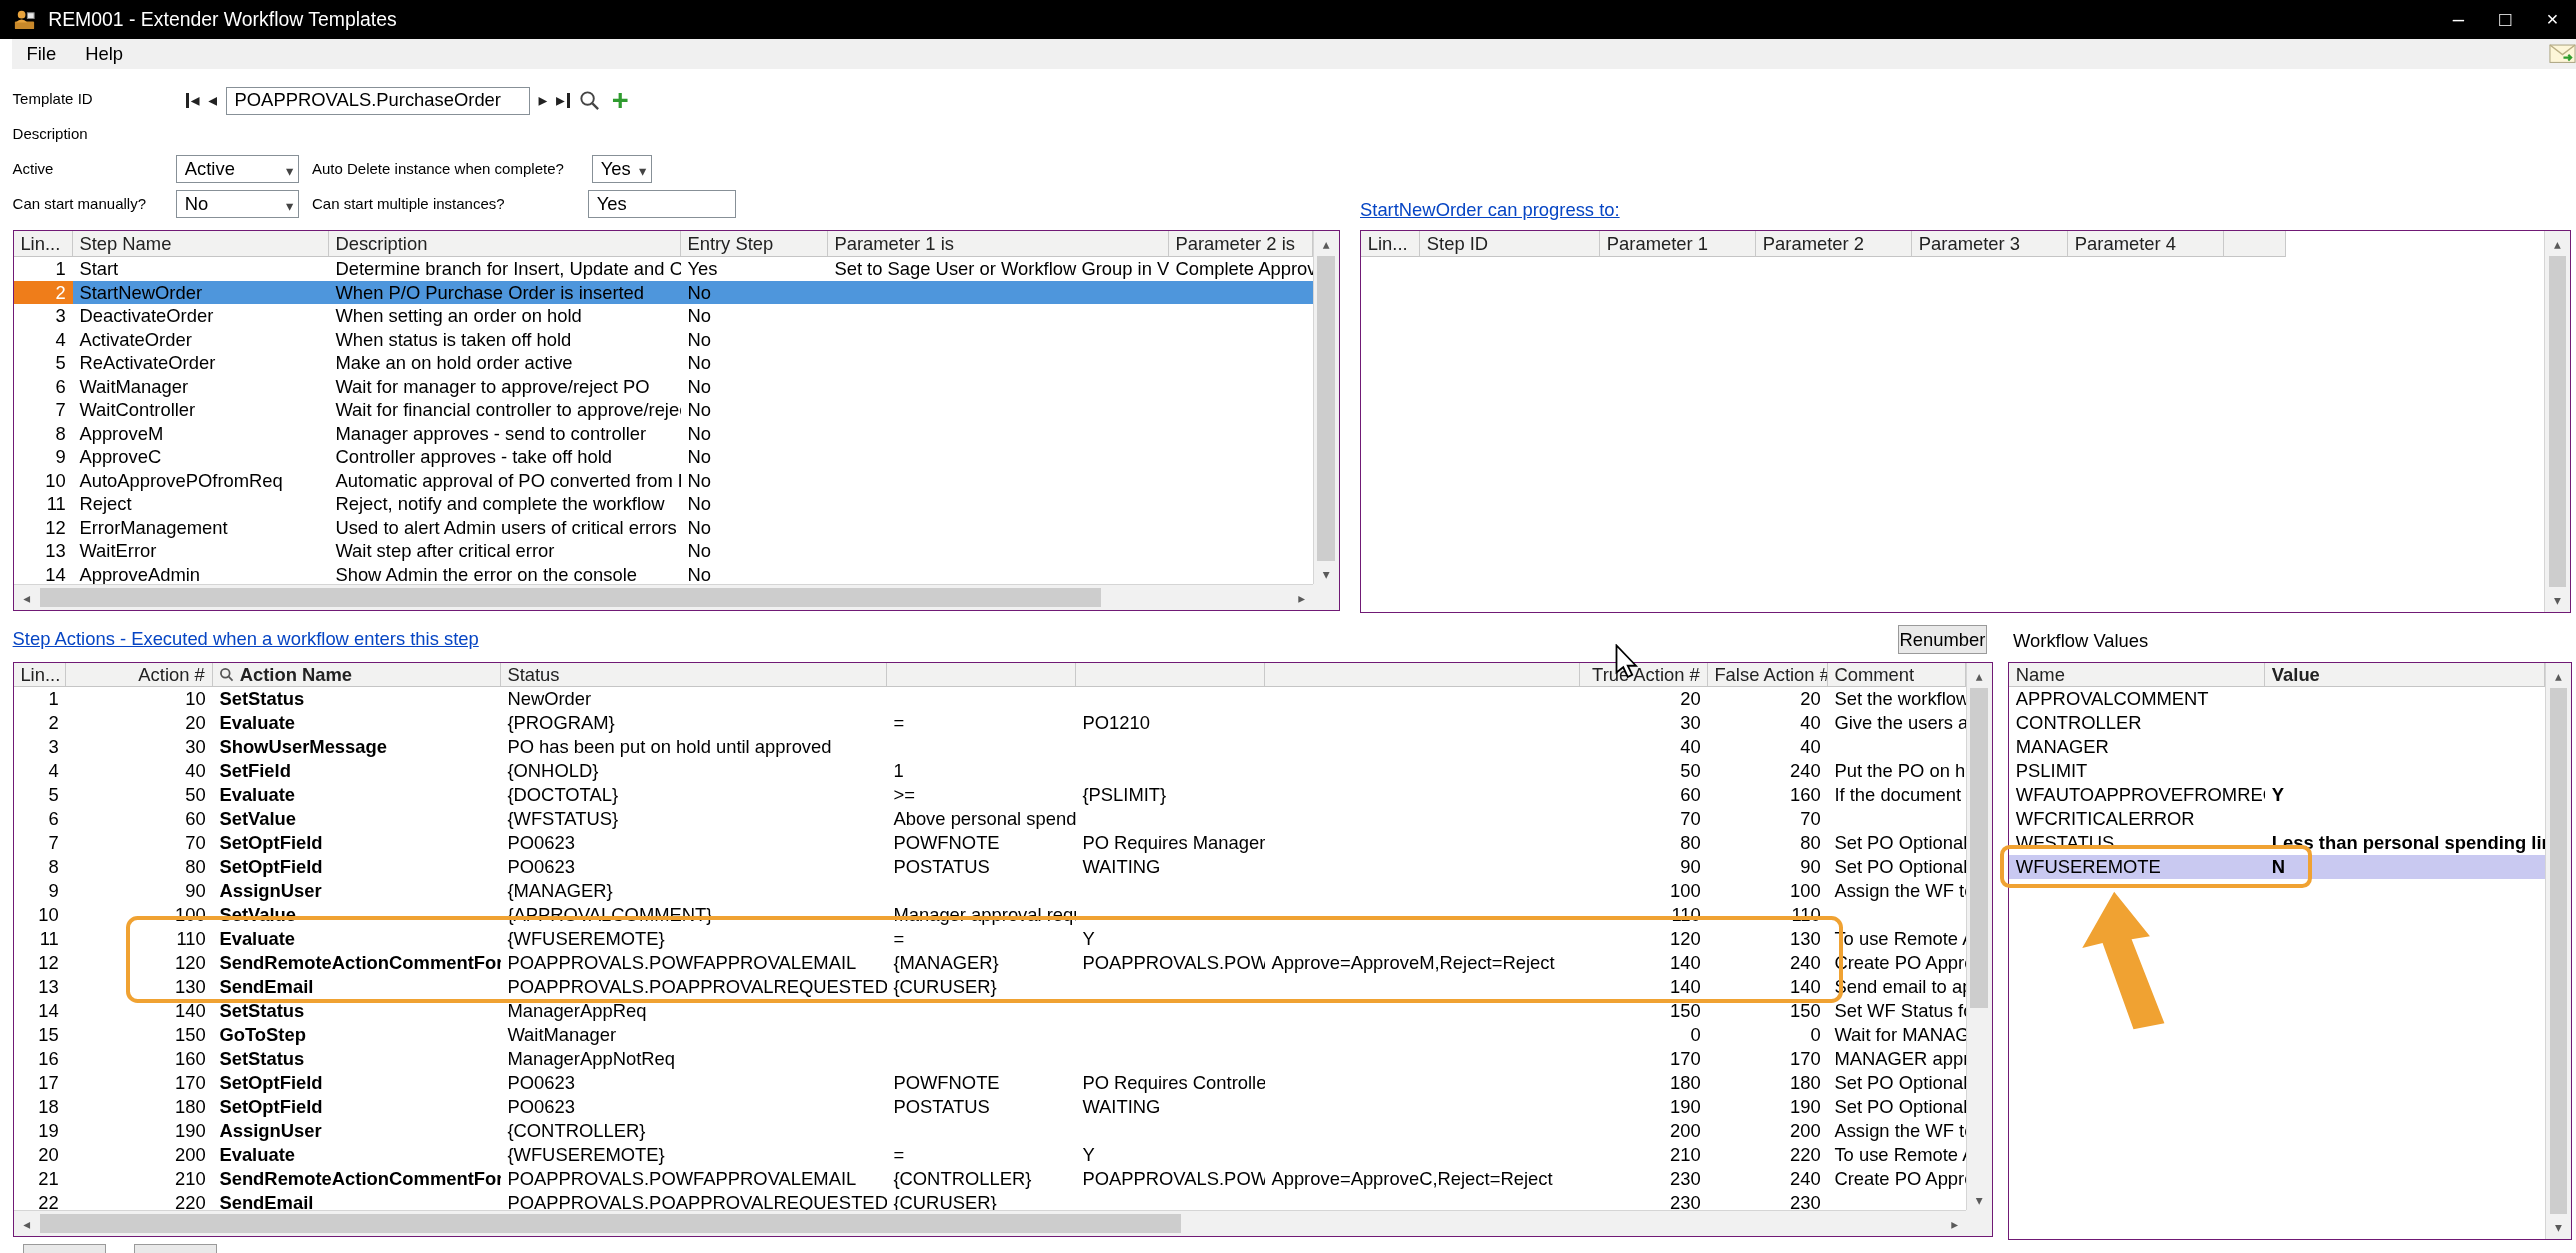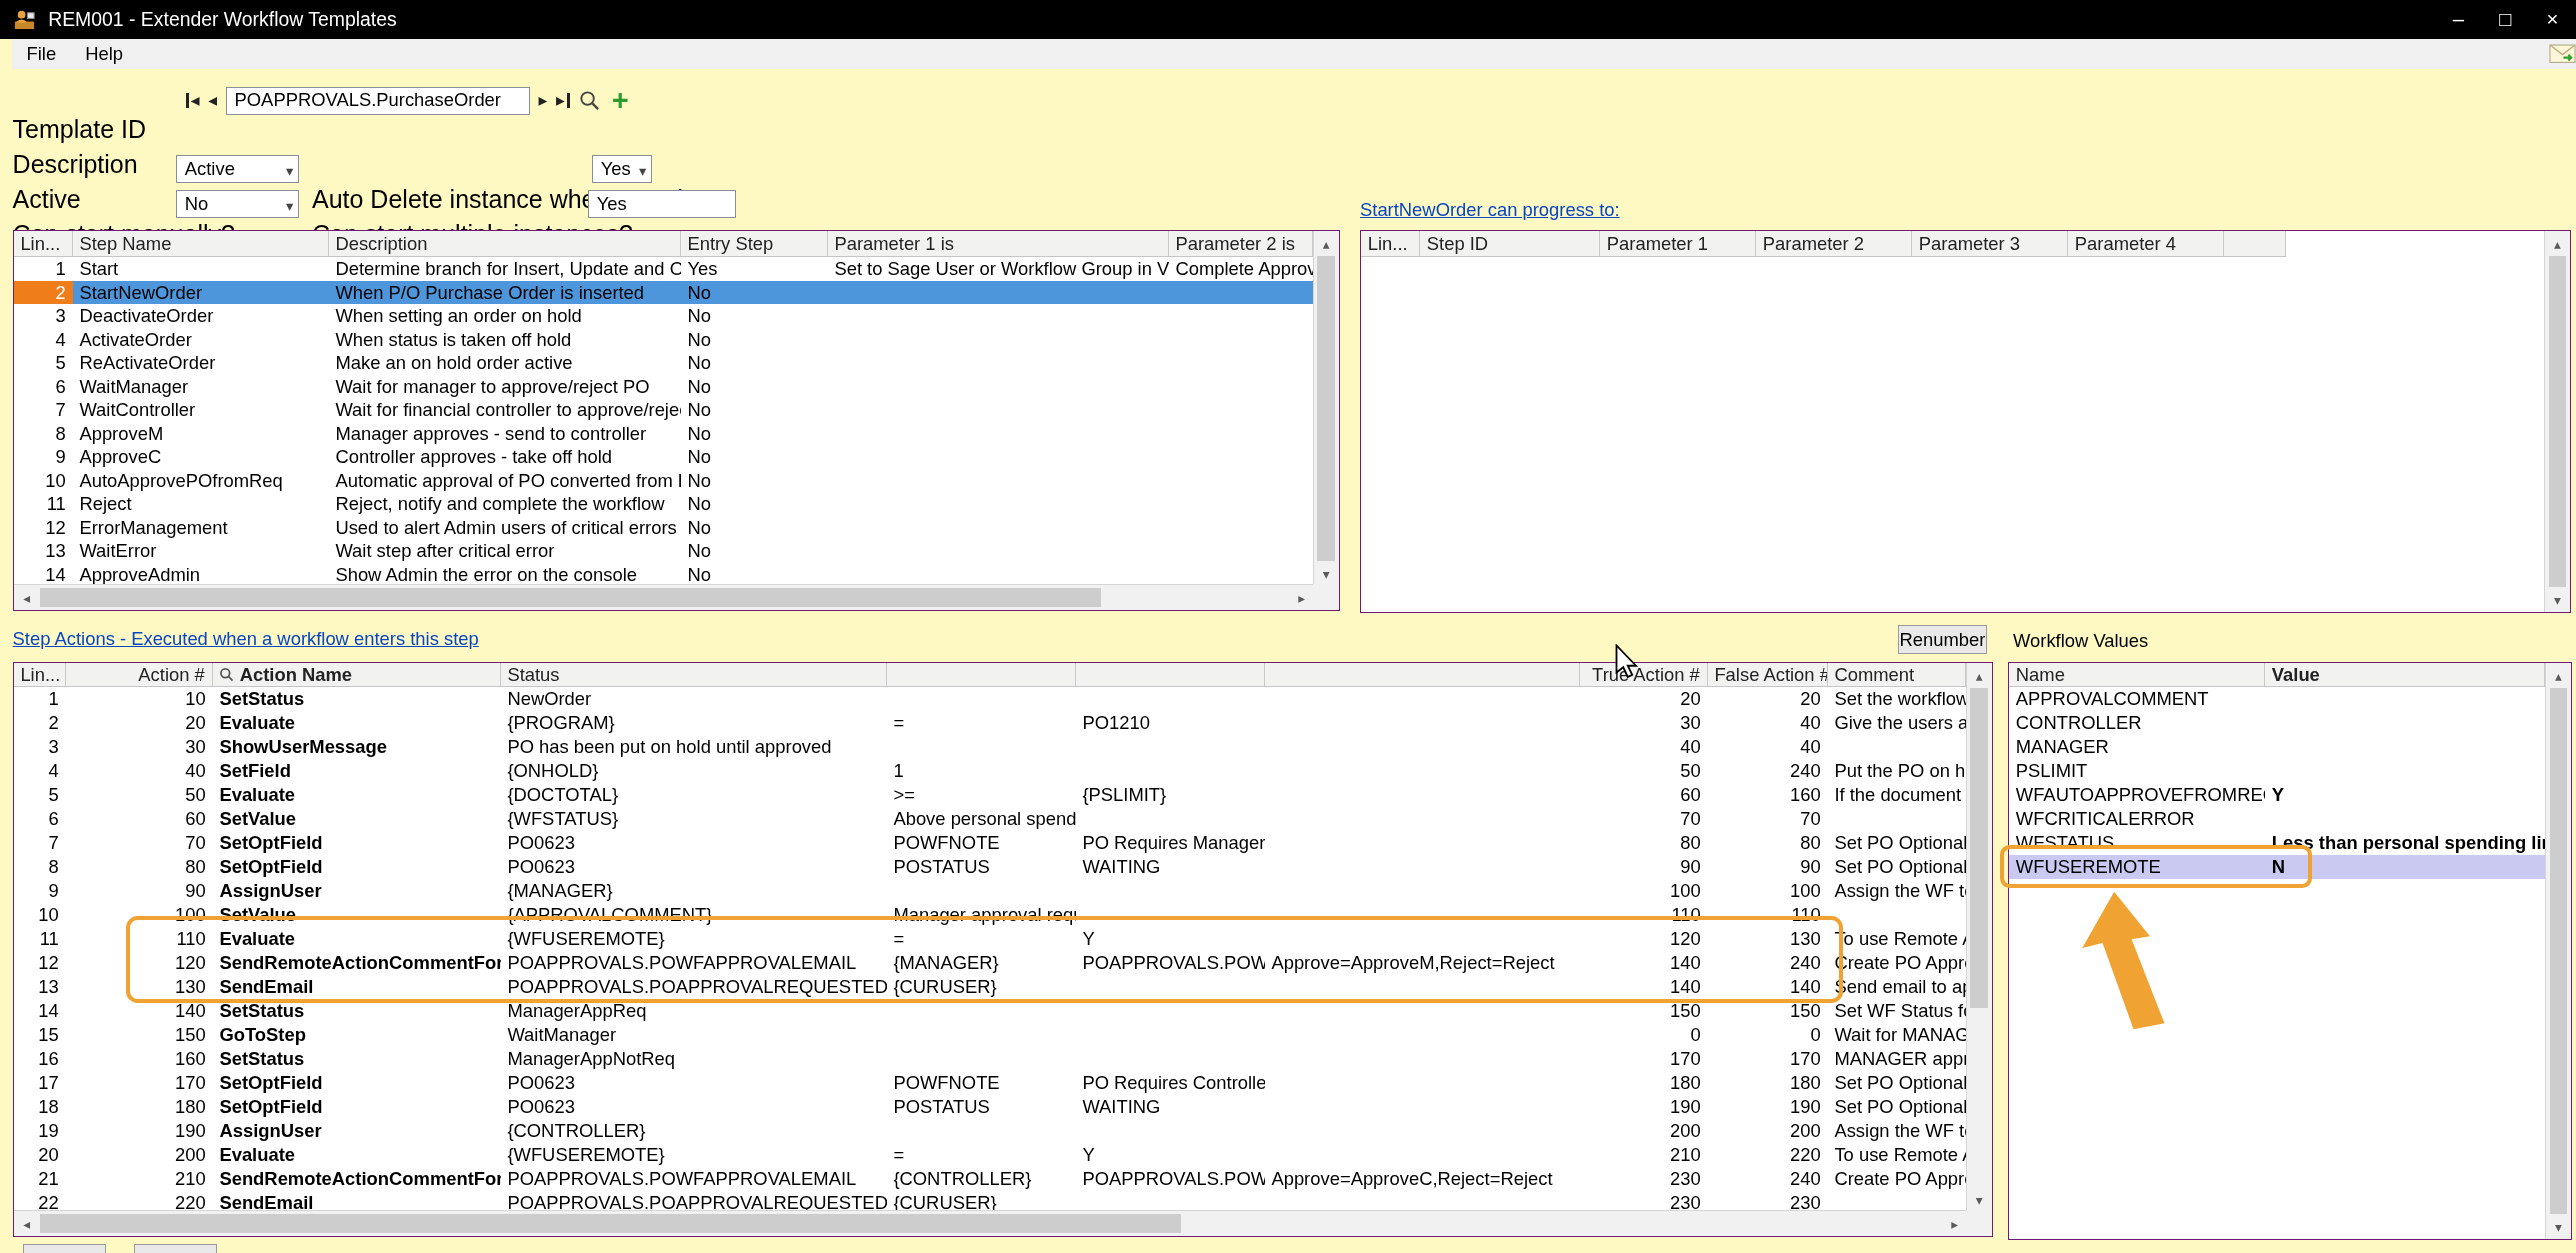--- a/index.html
+++ b/index.html
@@ -1,33 +1,33 @@
 <!DOCTYPE html>
 <html style="--accent: #F0A232; --selblue: #4E96DC; --selorange: #EF7D1A; --sellav: #C9C9F1; --titlebar: #000000; --link: #0645C4; --gridheader: #F2F2F1;"><head>
 <meta charset="utf-8">
 <style>
   *{margin:0;padding:0;box-sizing:border-box;}
   html,body{width:2576px;height:1253px;}
   body{font-family:"Liberation Sans","DejaVu Sans",sans-serif;background:#777;}
-  #window{position:relative;width:2576px;height:1253px;background:#fef9c3;overflow:hidden;}
+  #window{position:relative;width:2576px;height:1253px;background:#ffffff;overflow:hidden;}
 
   
   #titlebar{position:absolute;left:0;top:0;width:100%;height:39px;background:var(--titlebar,#000);color:#fff;display:flex;align-items:center;z-index:10;}
   #app-icon{margin-left:11.6px;flex:0 0 auto;}
   #window-title{margin-left:11.6px;font-size:19.4px;white-space:nowrap;}
   #win-controls{margin-left:auto;display:flex;height:100%;}
   .winbtn{width:47px;height:100%;display:flex;align-items:center;justify-content:center;font-size:20.4px;color:#fff;}
 
   
   #menubar{position:absolute;left:12px;top:39px;width:100%;height:30px;background:#f0f0f0;display:flex;align-items:center;z-index:9;}
   .menu-item{padding:0 14.5px;font-size:18.4px;color:#000;}
   #mail-icon{margin-left:auto;margin-right:11.6px;}
 
   
-  .lbl{position:absolute;font-size:25px;color:#000;white-space:nowrap;margin-top:25px;}
+  .lbl{position:absolute;font-size:15px;color:#000;white-space:nowrap;}
   #lbl-template{left:12.6px;top:90px;}
   #lbl-desc{left:12.6px;top:125px;}
   #lbl-active{left:12.6px;top:160px;}
   #lbl-canstart{left:12.6px;top:195px;}
   #lbl-autodelete{left:312px;top:160px;}
   #lbl-multiple{left:312px;top:195px;}
 
   .tbox{background:#fff;border:1px solid #879097;font-size:18.4px;padding:1.9px 7.8px;line-height:22px;white-space:nowrap;overflow:hidden;height:28px;color:#000;}
   .abs{position:absolute;}
   #desc-box{left:176px;top:120px;width:1534px;}

